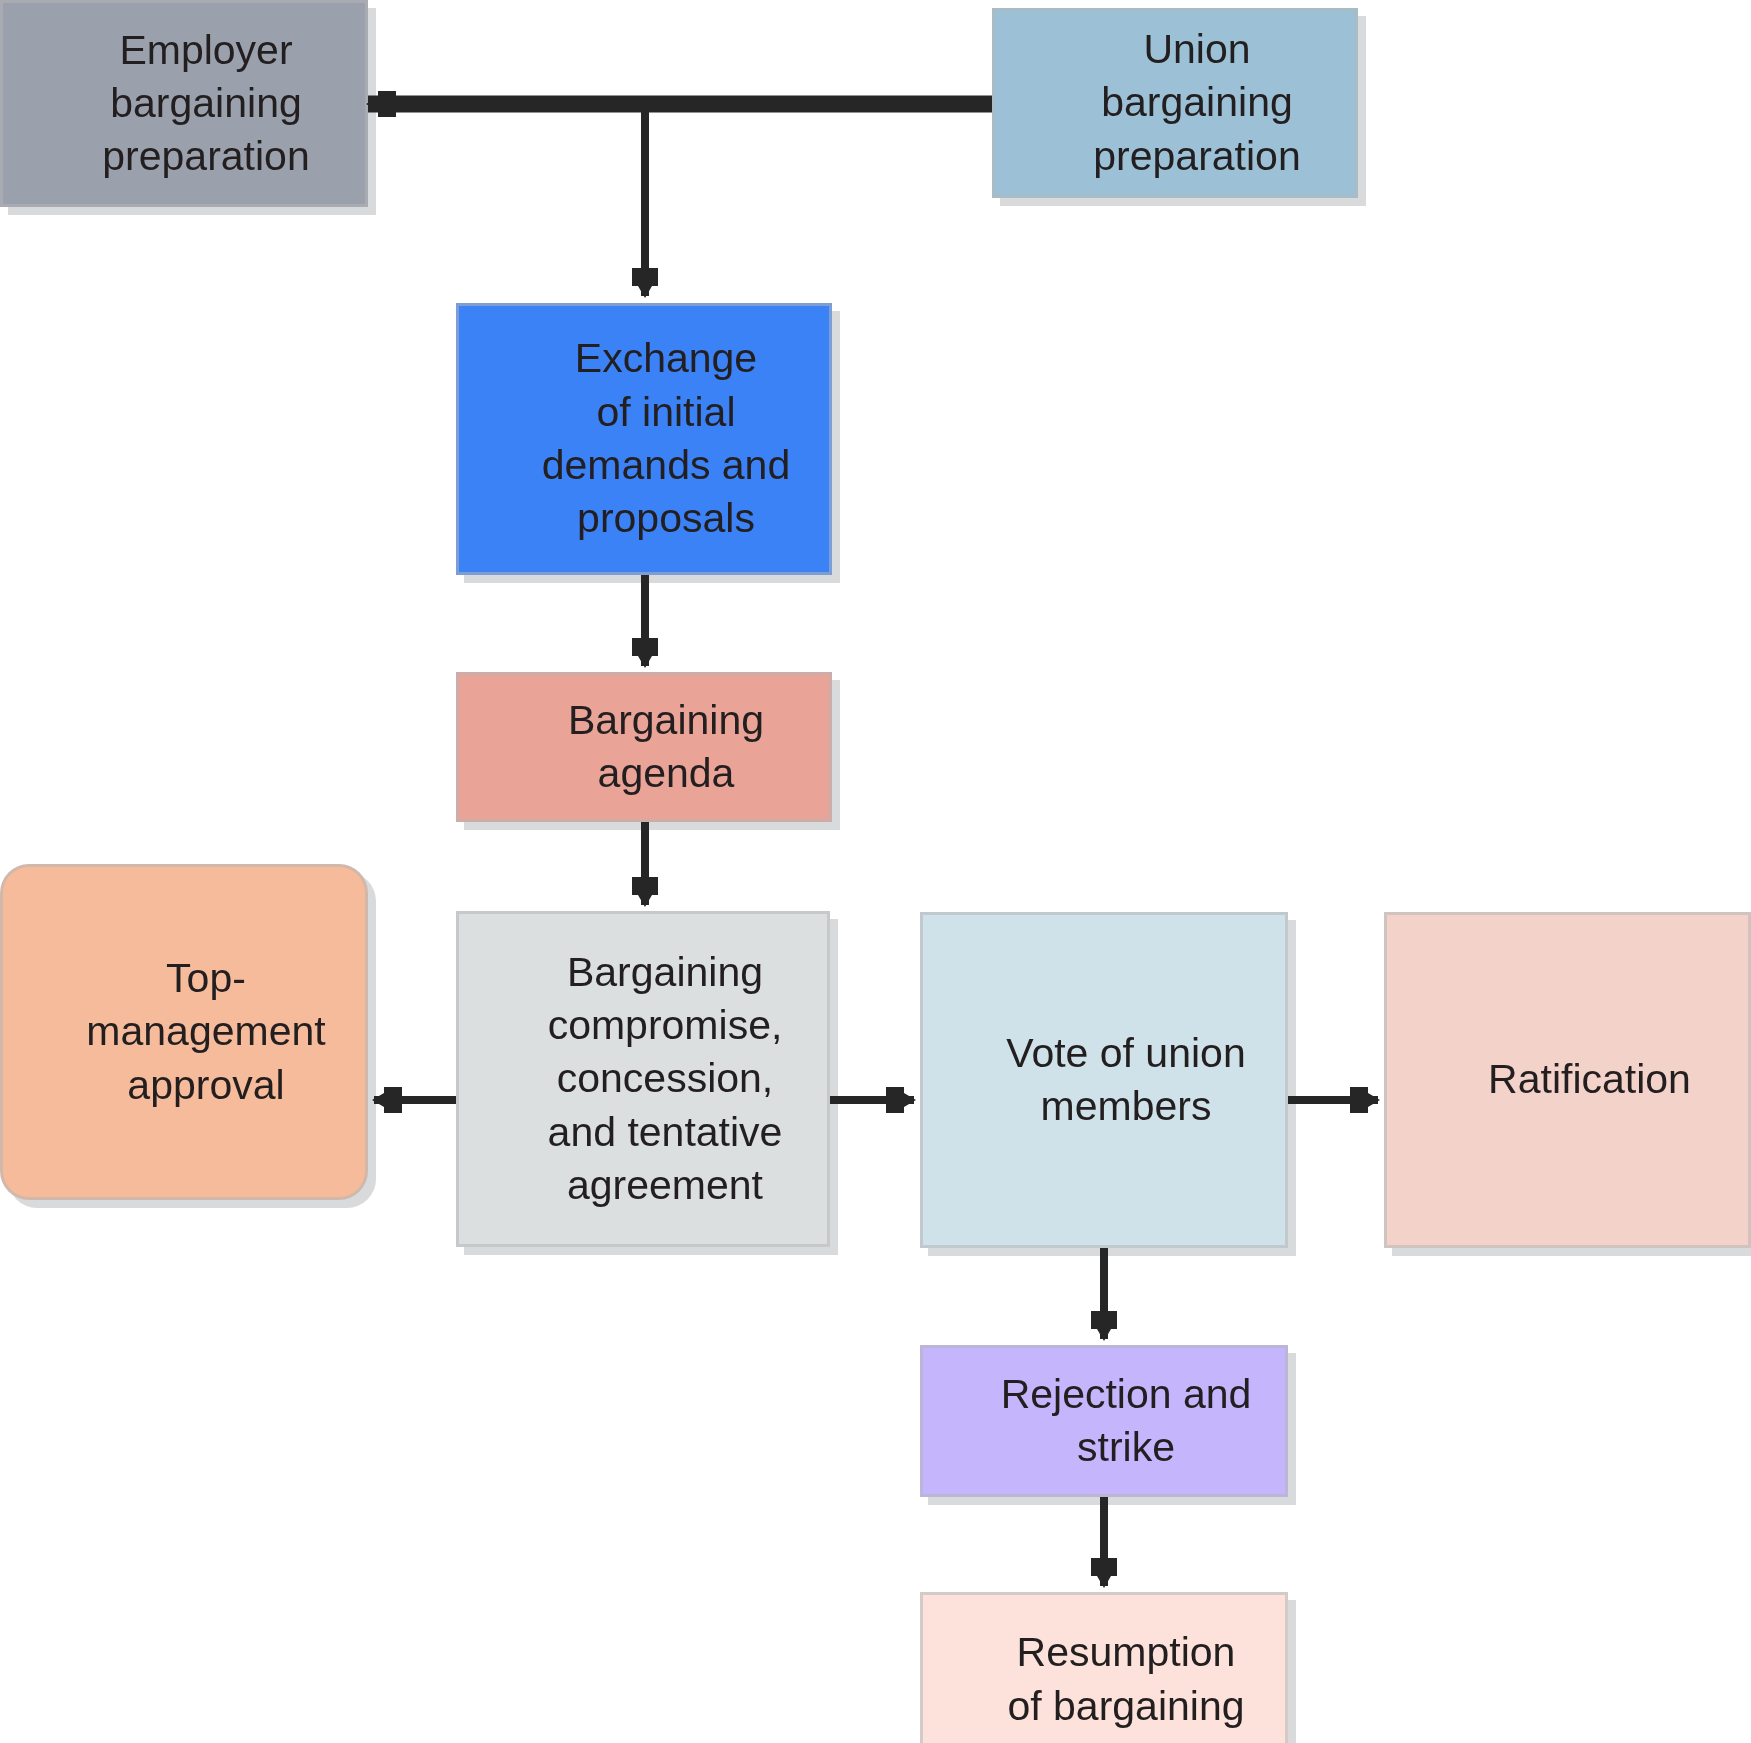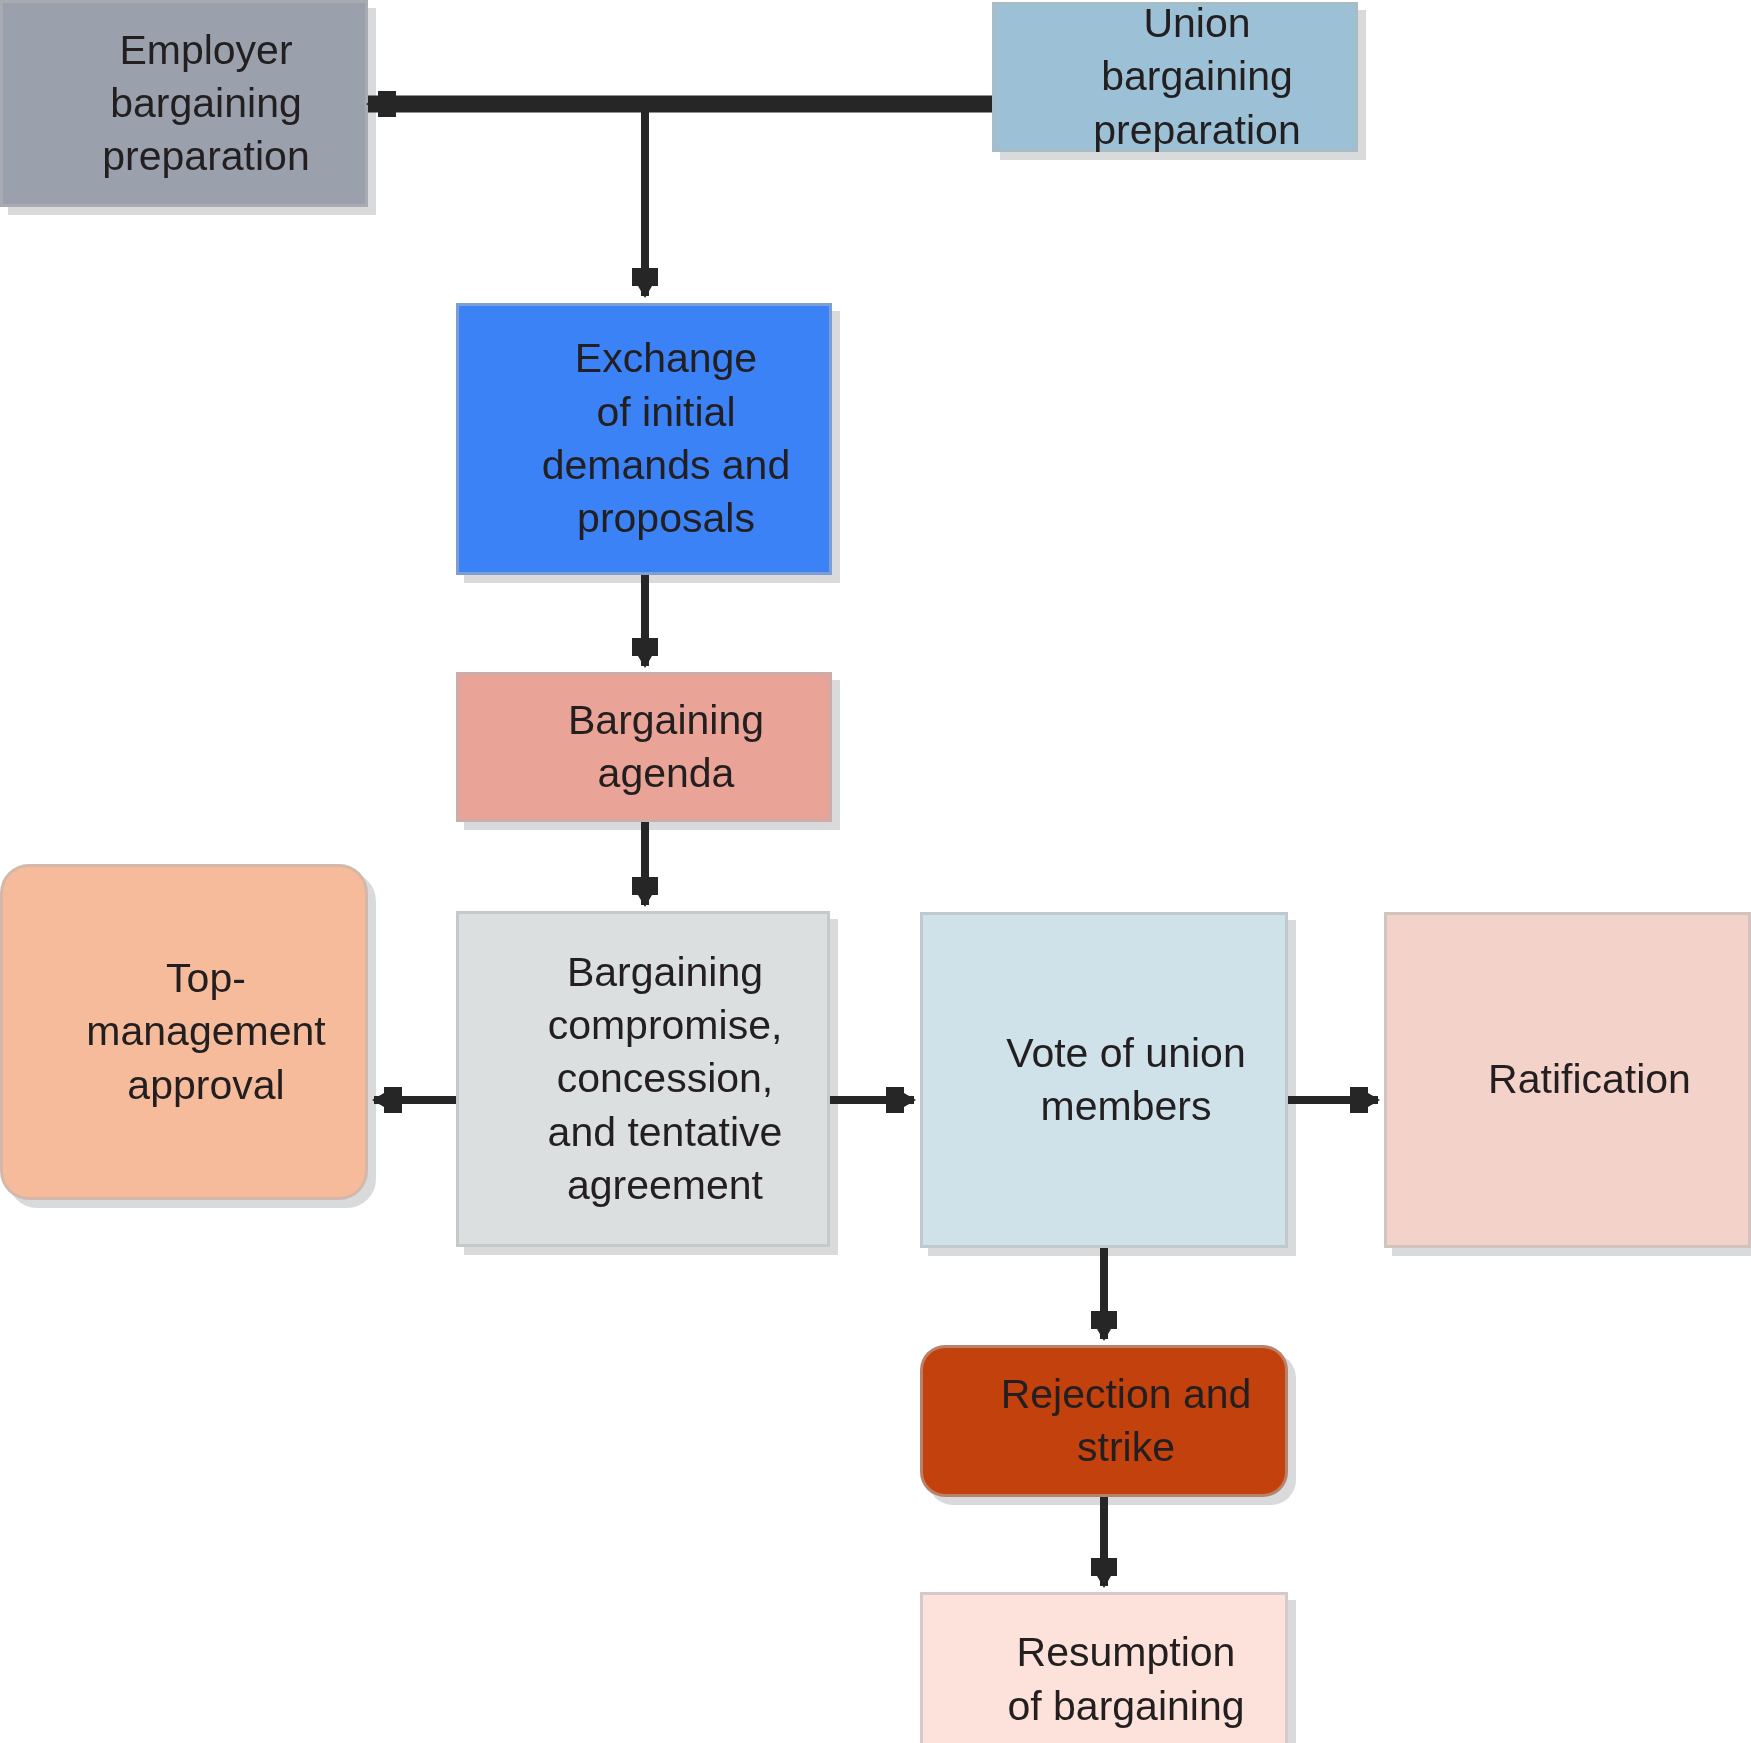--- a/index.html
+++ b/index.html
@@ -26,21 +26,21 @@
     font-size: 41px;
     line-height: 1.3;
     color: #231f20;
     border: 3px solid rgba(180,182,184,0.55);
     box-shadow: 8px 8px 0 rgba(155,158,162,0.38);
     z-index: 1;
     padding-left: 44px;
   }
   
   .n-employer      { left: 0px;    top: 0px;    width: 368px; height: 207px; }
-  .n-union         { left: 992px;  top: 2px;    width: 366px; height: 150px; }
+  .n-union         { left: 992px;  top: 8px;    width: 366px; height: 190px; }
   .n-exchange      { left: 456px;  top: 303px;  width: 376px; height: 272px; }
   .n-agenda        { left: 456px;  top: 672px;  width: 376px; height: 150px; }
   .n-topmgmt       { left: 0px;    top: 864px;  width: 368px; height: 336px; border-radius: 29px; }
   .n-compromise    { left: 456px;  top: 911px;  width: 374px; height: 336px; }
   .n-vote          { left: 920px;  top: 912px;  width: 368px; height: 336px; }
   .n-ratification  { left: 1384px; top: 912px;  width: 367px; height: 336px; }
   .n-rejection     { left: 920px;  top: 1345px; width: 368px; height: 152px; }
   .n-resumption    { left: 920px;  top: 1592px; width: 368px; height: 175px; }
 
   #connector-layer {
@@ -100,19 +100,19 @@
 compromise,
 concession,
 and tentative
 agreement</div>
 
   <div class="node n-ratification" style="background-color: rgb(243, 210, 202);">Ratification</div>
 
   <div class="node n-vote" style="background-color: rgb(207, 225, 233);">Vote of union
 members</div>
 
-  <div class="node n-rejection" style="background-color: #c2410c; border-radius: 25px;">Rejection and
+  <div class="node n-rejection" style="background-color: #c4b5fd;">Rejection and
 strike</div>
 
   <div class="node n-resumption" style="background-color: rgb(252, 226, 218);">Resumption
 of bargaining</div>
 
 </div>
 
 </body></html>

